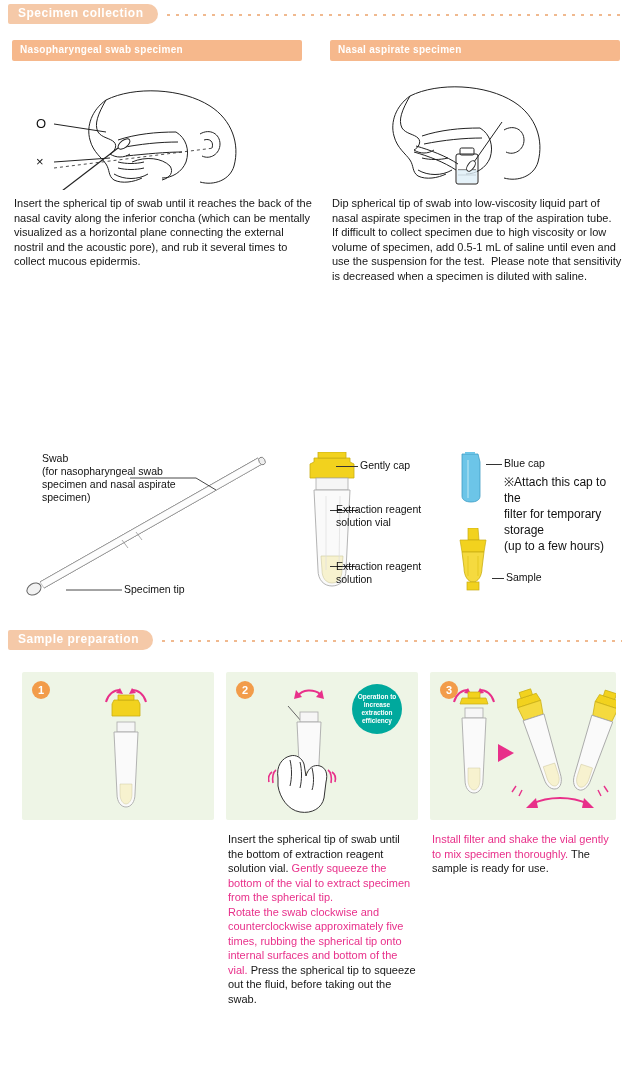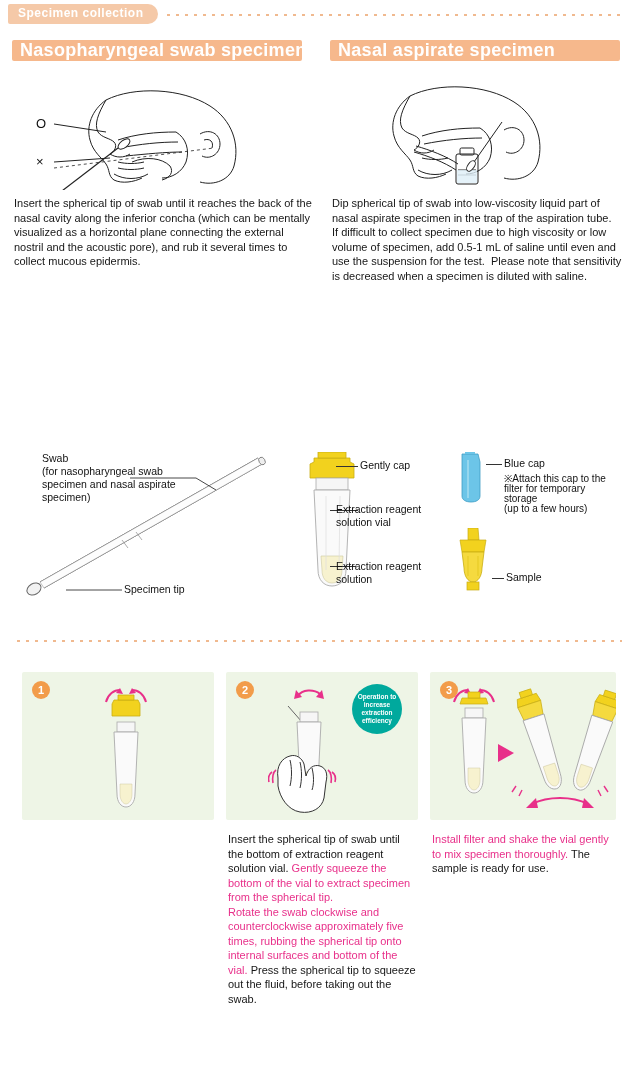--- a/index.html
+++ b/index.html
@@ -48,21 +48,21 @@
     background-size: 9px 4px;
     background-position: 0 1px;
     background-repeat: repeat-x;
   }
 
   
   .sub-header {
     position: absolute;
     background: #f6b88c;
     color: #ffffff;
-    font-size: 18px;
+    font-size: 10px;
     font-weight: bold;
     letter-spacing: 0.3px;
     padding: 3px 8px 4px 8px;
     border-radius: 2px;
     line-height: 14px;
     white-space: nowrap;
   }
 
   .body-text {
     position: absolute;
@@ -73,22 +73,22 @@
   .pink-text { color: #e8308a; }
 
   .label {
     position: absolute;
     font-size: 10.5px;
     line-height: 13px;
     color: #111;
   }
   .tiny {
     position: absolute;
-    font-size: 10px;
-    line-height: 10px;
+    font-size: 12px;
+    line-height: 16px;
     color: #111;
   }
 
   .leader {
     position: absolute;
     background: #333;
     height: 1px;
   }
 
   
@@ -304,20 +304,21 @@
       <g stroke="#e0c216" stroke-width="0.7">
         <line x1="18" y1="28" x2="18" y2="48"></line>
         <line x1="28" y1="28" x2="28" y2="48"></line>
       </g>
     </svg>
   </div>
   <div class="leader" style="left:492px; top:578px; width:12px;"></div>
   <div class="label" style="left:506px; top:571px;">Sample</div>
 
   <div class="section-header" style="left:8px; top:630px; width:614px;">
+    <div class="pill">Sample preparation</div>
     <div class="dots"></div>
   </div>
 
   <div class="panel" style="left:22px; top:672px; width:192px; height:148px;"></div>
   <div class="step-num" style="left:32px; top:681px;">1</div>
   <div class="abs" style="left:98px; top:688px; width:56px; height:124px;">
     <svg width="56" height="124" viewBox="0 0 56 124">
 
       <g stroke="#e8308a" stroke-width="2" fill="none">
         <path d="M8,14 C10,6 16,2 22,2"></path>

